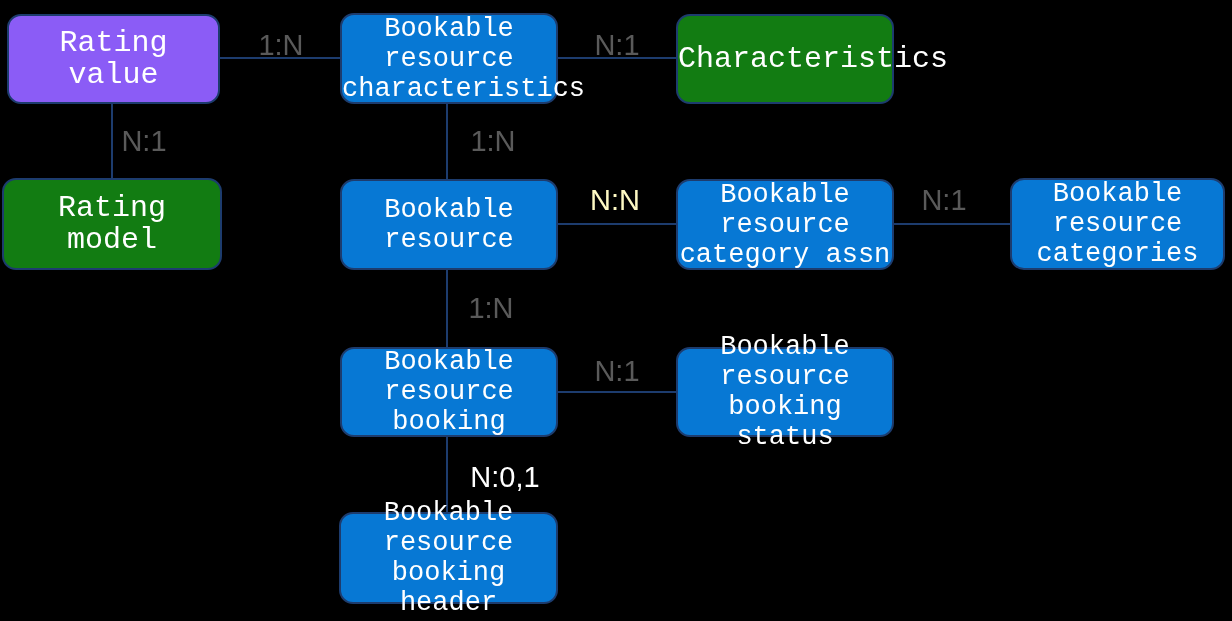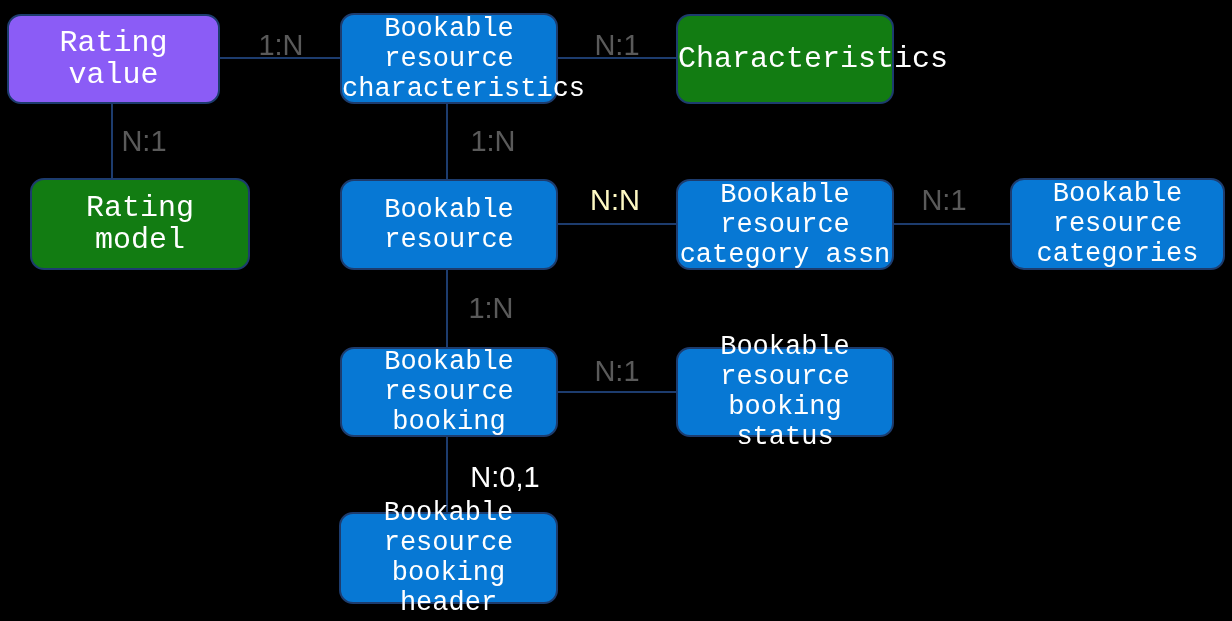--- a/index.html
+++ b/index.html
@@ -77,21 +77,21 @@
       <span>Rating value</span>
     </div>
     <div class="node blue" style="left: 340px; top: 13px; width: 218px; height: 91px; background: rgb(7, 120, 212); border-color: rgb(29, 60, 110); color: rgb(255, 255, 255);">
       <span>Bookable
 resource
 characteristics</span>
     </div>
     <div class="node green" style="left: 676px; top: 14px; width: 218px; height: 90px; background: rgb(18, 124, 18); border-color: rgb(29, 60, 110); color: rgb(255, 255, 255);">
       <span>Characteristics</span>
     </div>
-    <div class="node green" style="left: 2px; top: 178px; width: 220px; height: 92px; background: rgb(18, 124, 18); border-color: rgb(29, 60, 110); color: rgb(255, 255, 255); margin-left: 28px;">
+    <div class="node green" style="left: 2px; top: 178px; width: 220px; height: 92px; background: rgb(18, 124, 18); border-color: rgb(29, 60, 110); color: rgb(255, 255, 255);">
       <span>Rating model</span>
     </div>
     <div class="node blue" style="left: 340px; top: 179px; width: 218px; height: 91px; background: rgb(7, 120, 212); border-color: rgb(29, 60, 110); color: rgb(255, 255, 255);">
       <span>Bookable
 resource</span>
     </div>
     <div class="node blue" style="left: 676px; top: 179px; width: 218px; height: 91px; background: rgb(7, 120, 212); border-color: rgb(29, 60, 110); color: rgb(255, 255, 255);">
       <span>Bookable
 resource
 category assn</span>

